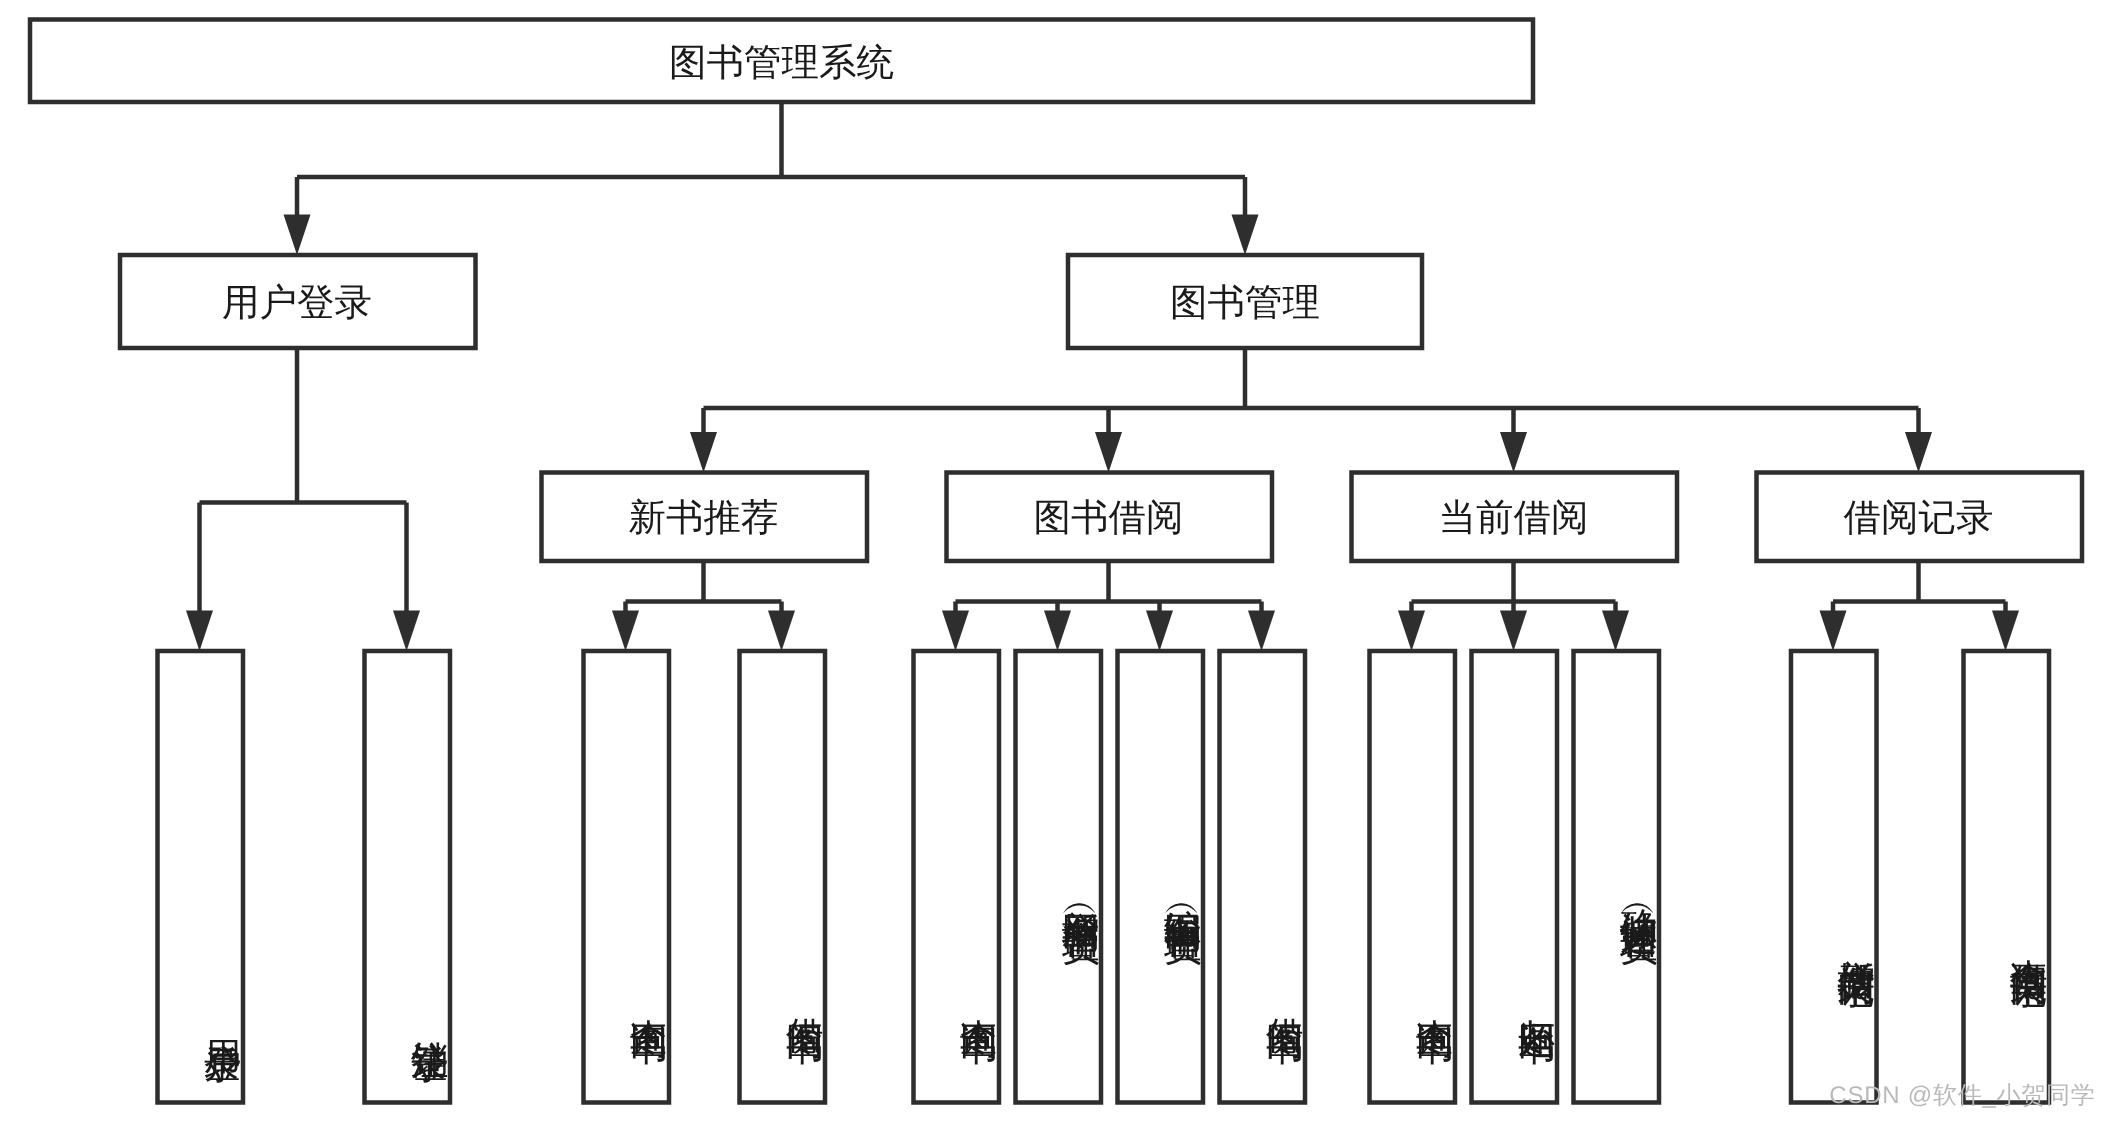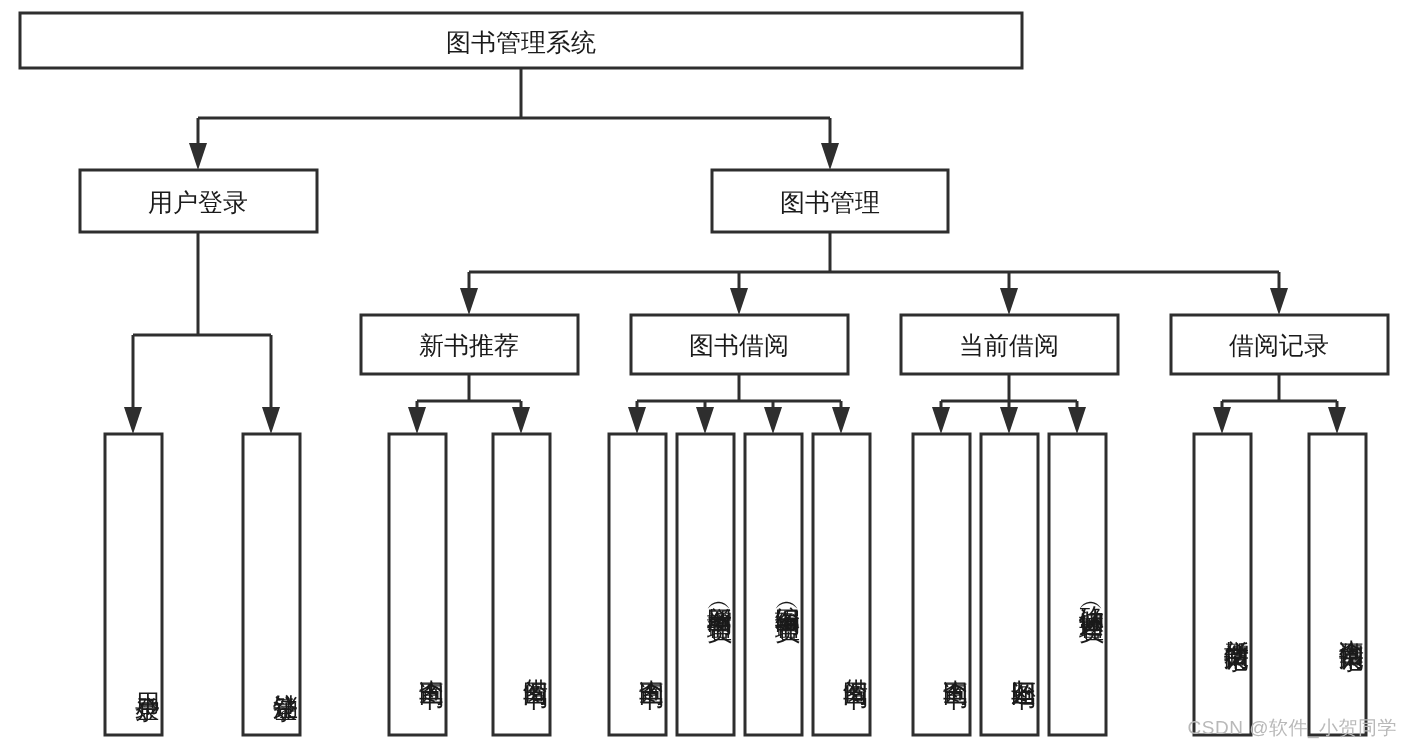--- a/index.html
+++ b/index.html
@@ -61,21 +61,21 @@
     align-items: flex-start;
     justify-content: center;
     white-space: nowrap;
     pointer-events: none;
   }
   .watermark {
     position: absolute;
     right: 8px;
     bottom: 6px;
     font-family: "Liberation Sans", "DejaVu Sans", sans-serif;
-    font-size: 19px;
+    font-size: 16px;
     color: #b9b9b9;
     letter-spacing: 0.5px;
     white-space: nowrap;
   }
 </style>
 </head>
 <body>
 
 <div id="stage">
 

